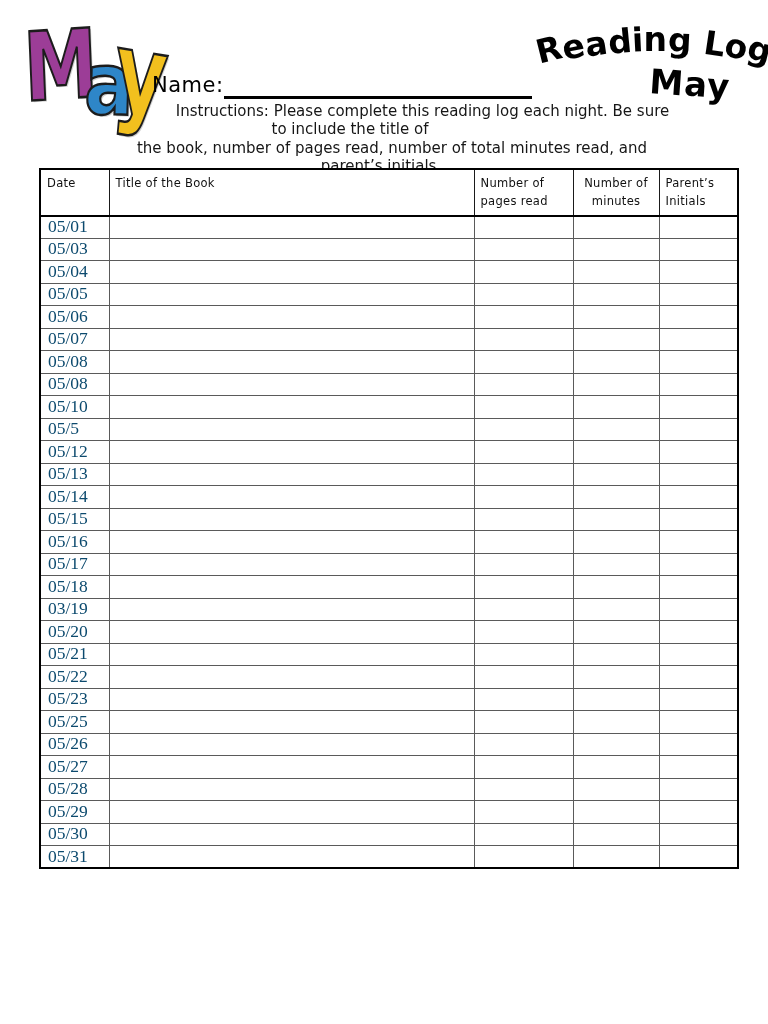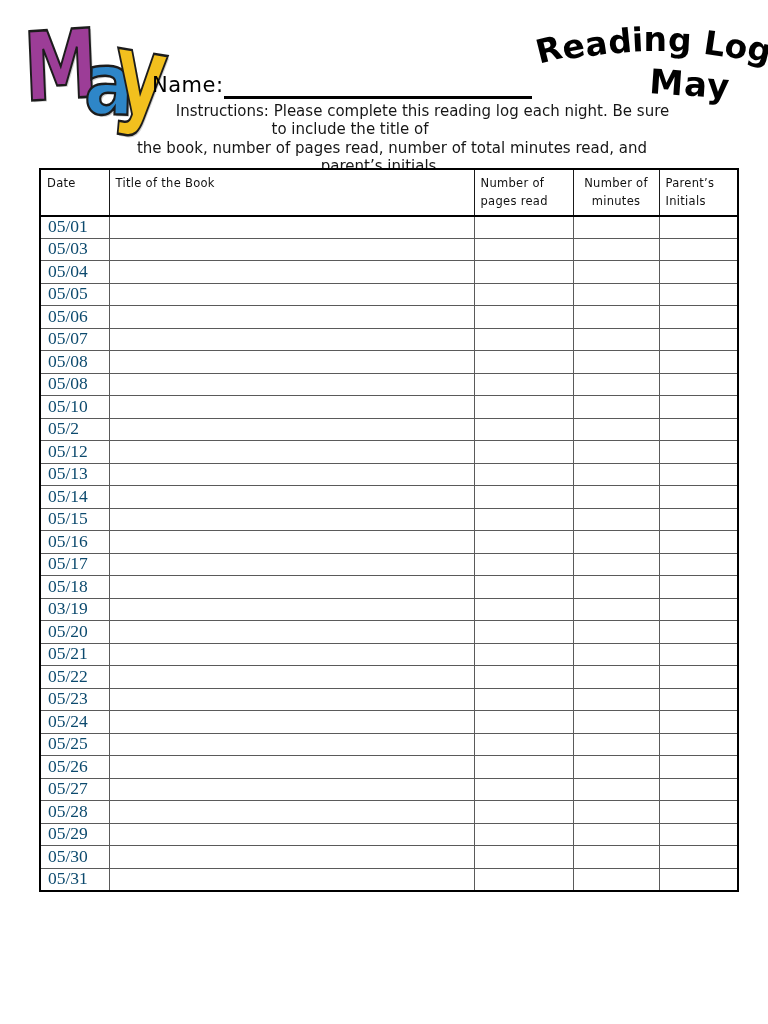--- a/index.html
+++ b/index.html
@@ -147,21 +147,21 @@
           <td></td>
         </tr>
         <tr>
           <td class="date-cell">05/10</td>
           <td></td>
           <td></td>
           <td></td>
           <td></td>
         </tr>
         <tr>
-          <td class="date-cell">05/2</td>
+          <td class="date-cell">05/5</td>
           <td></td>
           <td></td>
           <td></td>
           <td></td>
         </tr>
         <tr>
           <td class="date-cell">05/12</td>
           <td></td>
           <td></td>
           <td></td>
@@ -232,27 +232,20 @@
         </tr>
         <tr>
           <td class="date-cell">05/22</td>
           <td></td>
           <td></td>
           <td></td>
           <td></td>
         </tr>
         <tr>
           <td class="date-cell">05/23</td>
-          <td></td>
-          <td></td>
-          <td></td>
-          <td></td>
-        </tr>
-        <tr>
-          <td class="date-cell">05/24</td>
           <td></td>
           <td></td>
           <td></td>
           <td></td>
         </tr>
         <tr>
           <td class="date-cell">05/25</td>
           <td></td>
           <td></td>
           <td></td>

